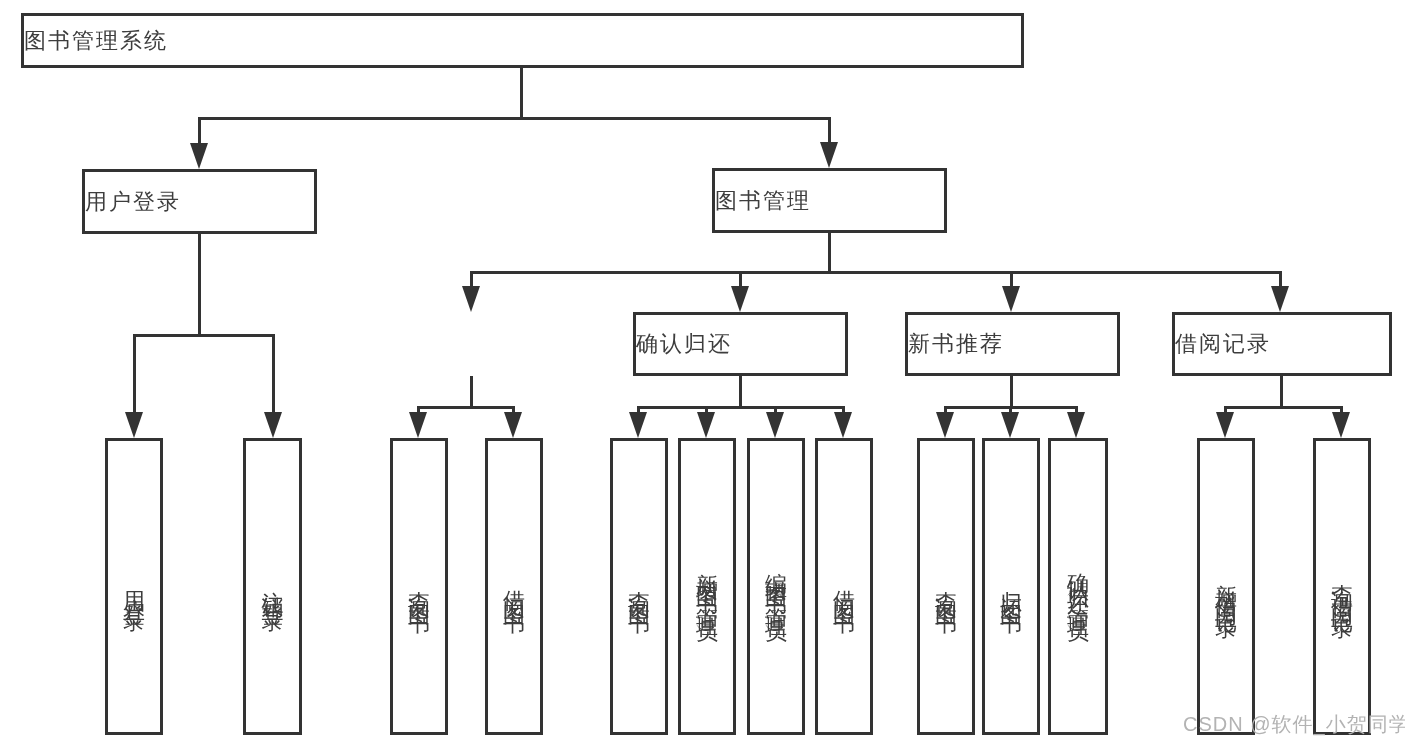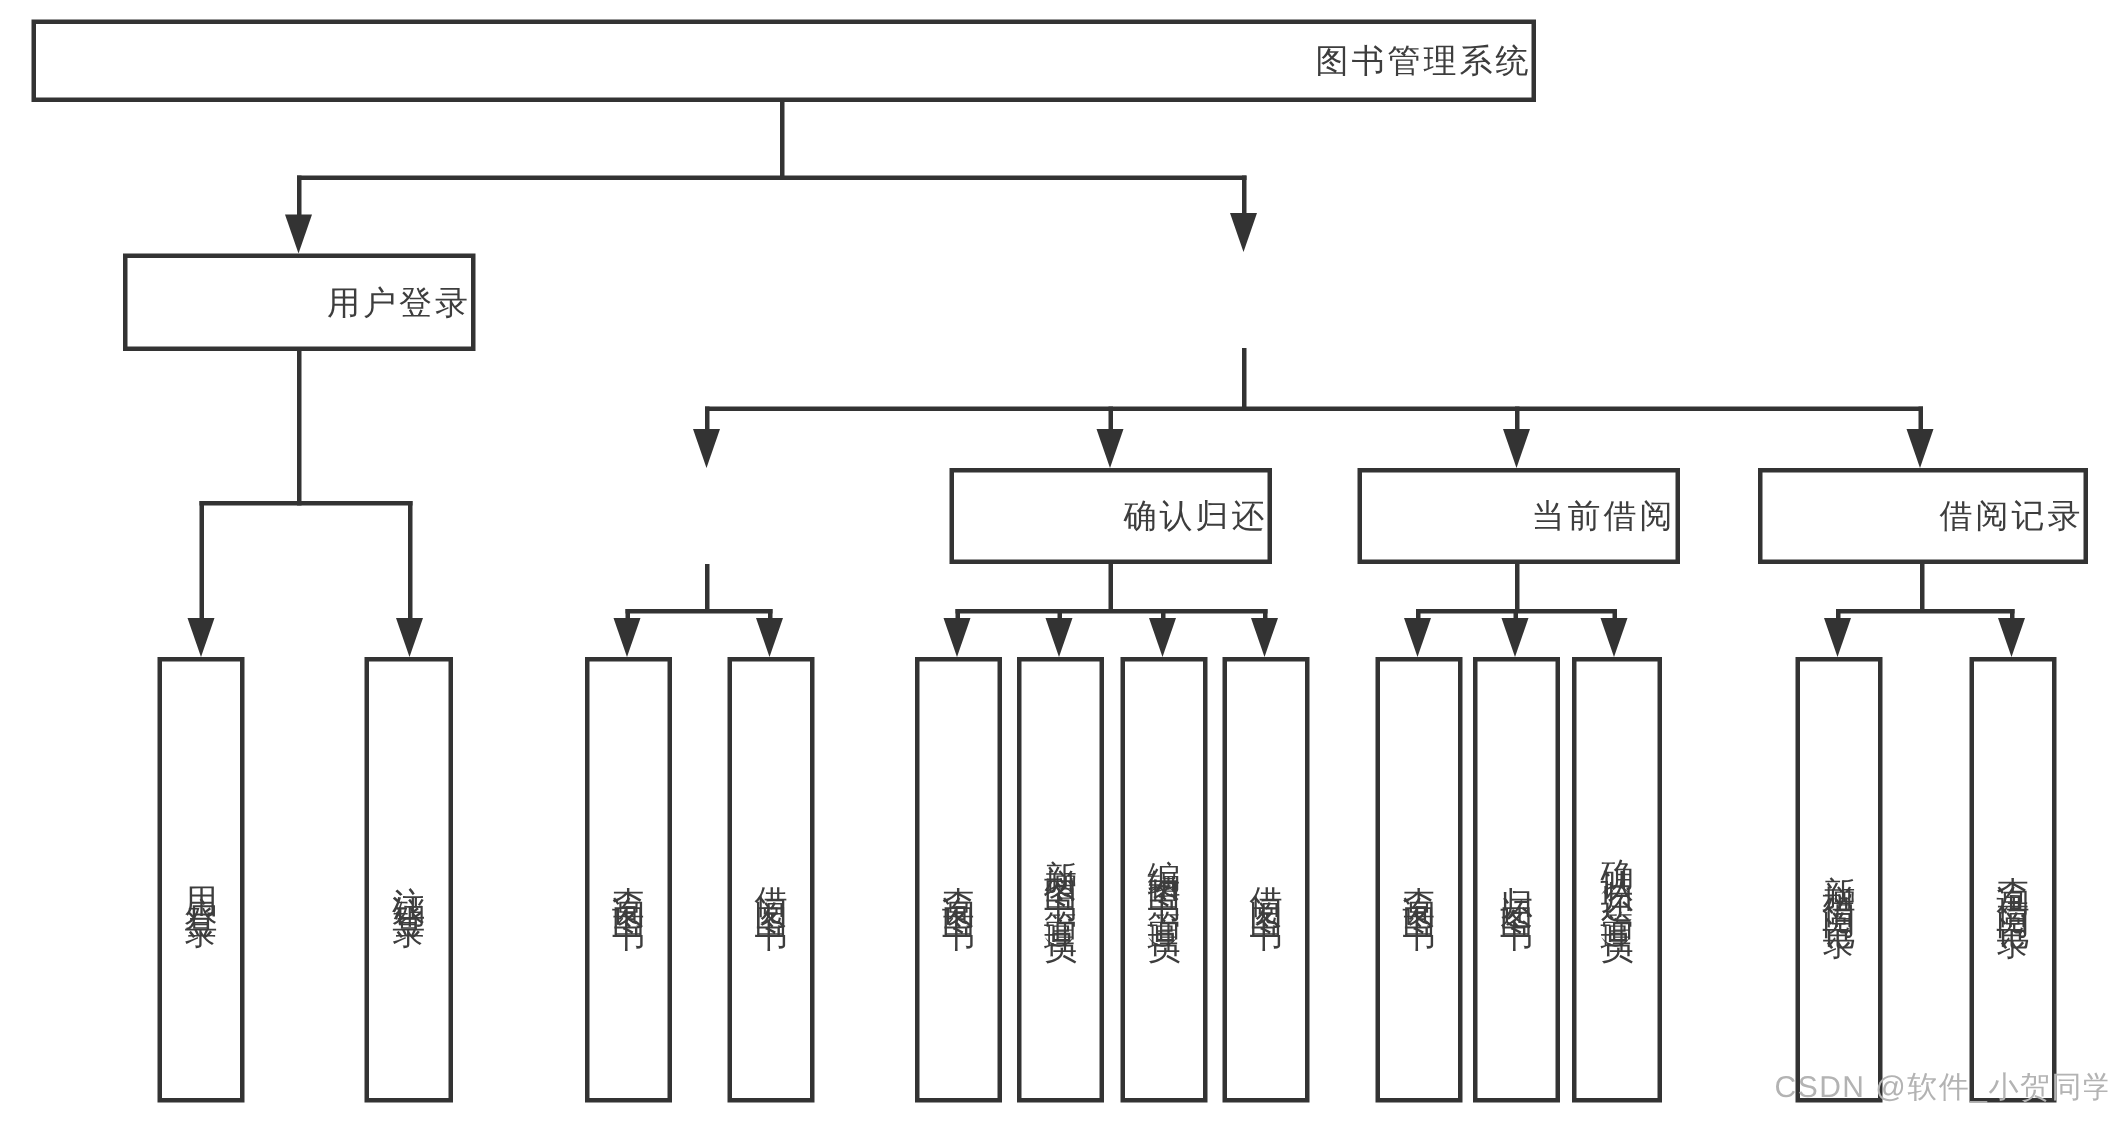--- a/index.html
+++ b/index.html
@@ -11,21 +11,21 @@
     background: #ffffff;
     overflow: hidden;
   }
   .node {
     position: absolute;
     box-sizing: border-box;
     border: 3px solid #333333;
     background: #ffffff;
     display: flex;
     align-items: center;
-    justify-content: flex-end;
+    justify-content: flex-start;
     color: #3d3d3d;
     font-size: 22px;
     letter-spacing: 2px;
     z-index: 2;
   }
   .leaf {
     position: absolute;
     box-sizing: border-box;
     border: 3px solid #333333;
     background: #ffffff;
@@ -79,28 +79,31 @@
 <div id="canvas">
 
   <div class="node" style="left:21px; top:13px; width:1003px; height:55px;">
     <span>图书管理系统</span>
   </div>
 
   <div class="node" style="left:82px; top:169px; width:235px; height:65px;">
     <span>用户登录</span>
   </div>
 
+  <div class="node" style="left:712px; top:168px; width:235px; height:65px;">
+    <span>图书管理</span>
+  </div>
 
 
   <div class="node" style="left:633px; top:312px; width:215px; height:64px;">
     <span>确认归还</span>
   </div>
 
   <div class="node" style="left:905px; top:312px; width:215px; height:64px;">
-    <span>当前借阅</span>
+    <span>新书推荐</span>
   </div>
 
   <div class="node" style="left:1172px; top:312px; width:220px; height:64px;">
     <span>借阅记录</span>
   </div>
 
   <div class="leaf" style="left:105px;">
     <span class="vtext">用户登录</span>
   </div>
   <div class="leaf" style="left:243px; width:59px;">

